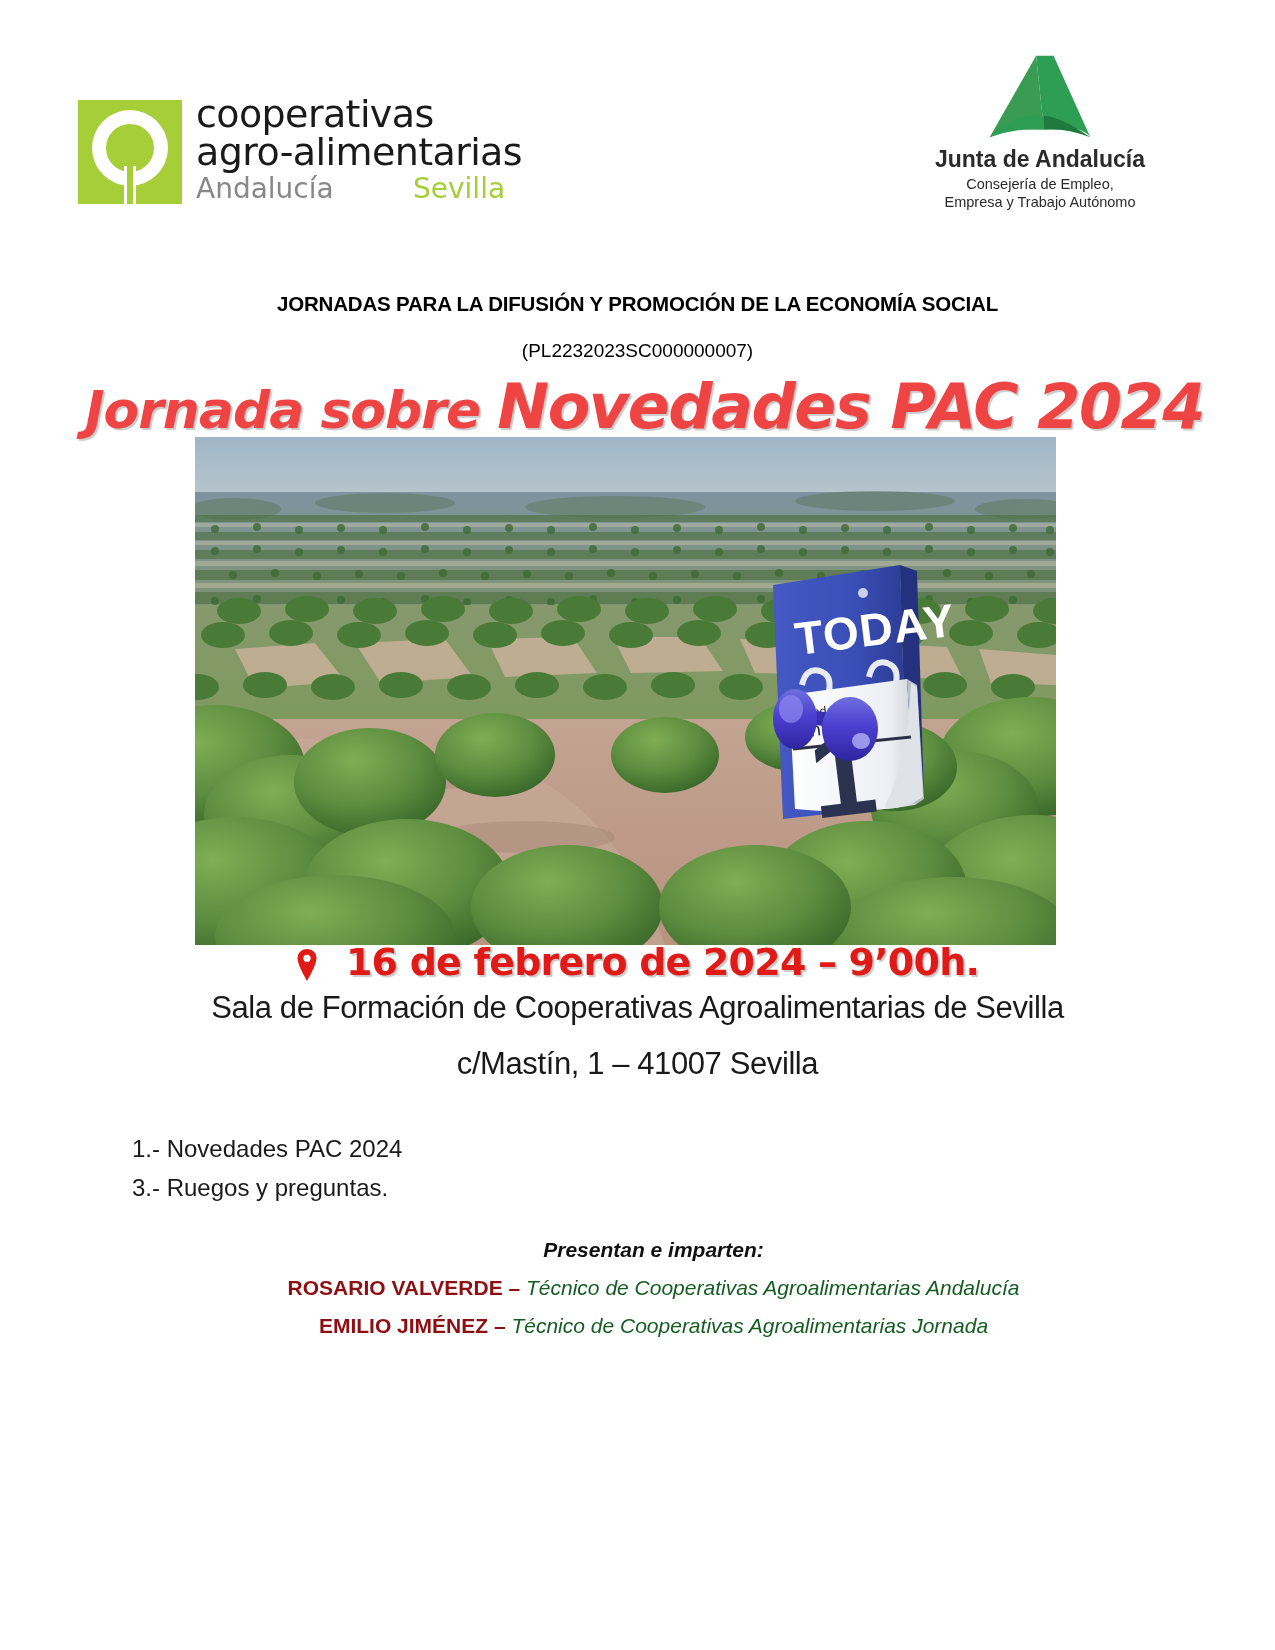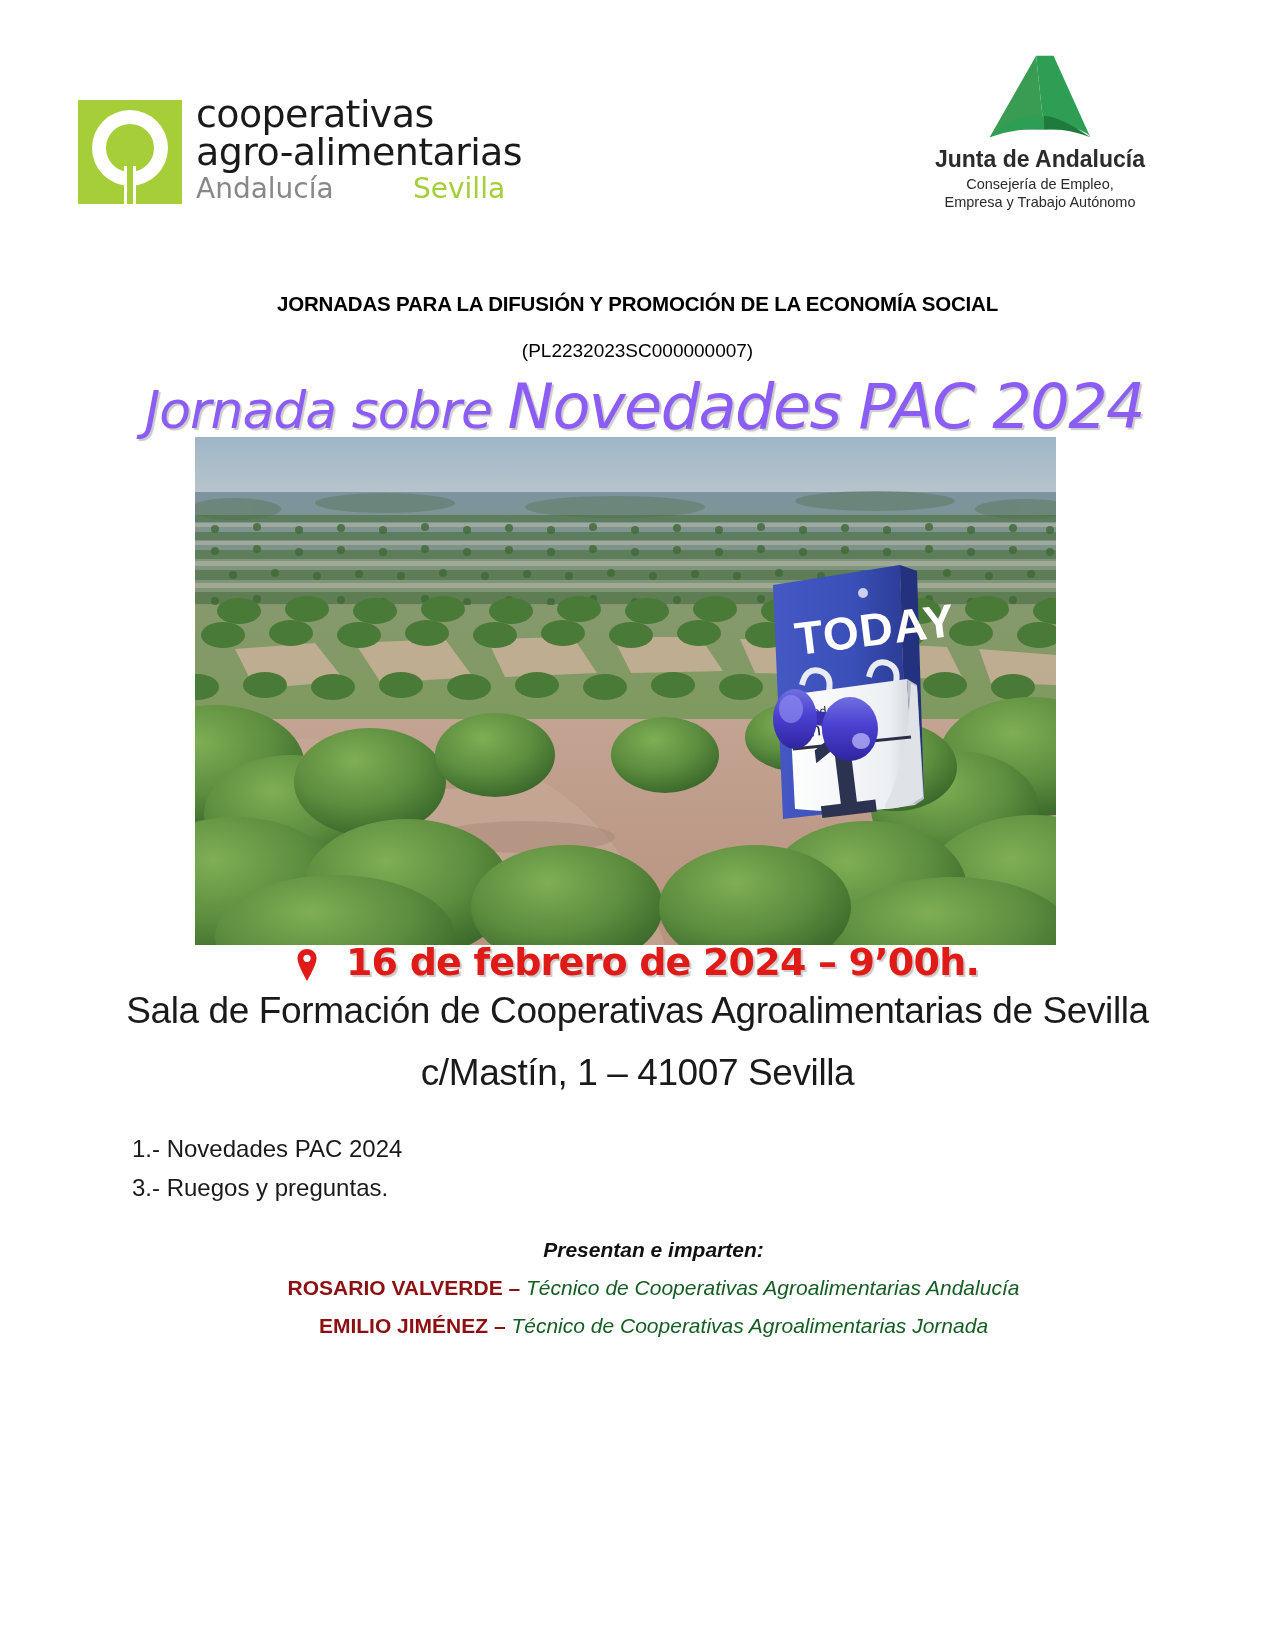--- a/index.html
+++ b/index.html
@@ -156,22 +156,22 @@
   .code {
     font-family: "Liberation Sans", sans-serif;
     font-size: 19px;
     color: #000000;
     margin-top: 24px;
   }
   .main-title {
     margin-top: 8px;
     font-family: "DejaVu Sans", sans-serif;
     font-style: italic;
-    font-weight: normal;
-    color: #8b5cf6;
+    font-weight: bold;
+    color: #ef4444;
     font-size: 52px;
     letter-spacing: -1px;
     white-space: nowrap;
     text-shadow: 2px 2px 1px rgba(160,160,160,0.55);
     padding-left: 14px;
   }
   .main-title .big {
     font-size: 62px;
     letter-spacing: -1.5px;
   }
@@ -212,21 +212,21 @@
   .pin-icon {
     display: inline-block;
     width: 22px;
     height: 34px;
     flex: none;
     position: relative;
     top: 2px;
   }
   .venue-line {
     font-family: "Liberation Sans", sans-serif;
-    font-size: 37px;
+    font-size: 31px;
     color: #1a1a1a;
     margin-top: 6px;
     letter-spacing: -0.4px;
     white-space: nowrap;
   }
   .venue-line.second { margin-top: 20px; }
 
   
   .agenda {
     position: absolute;

